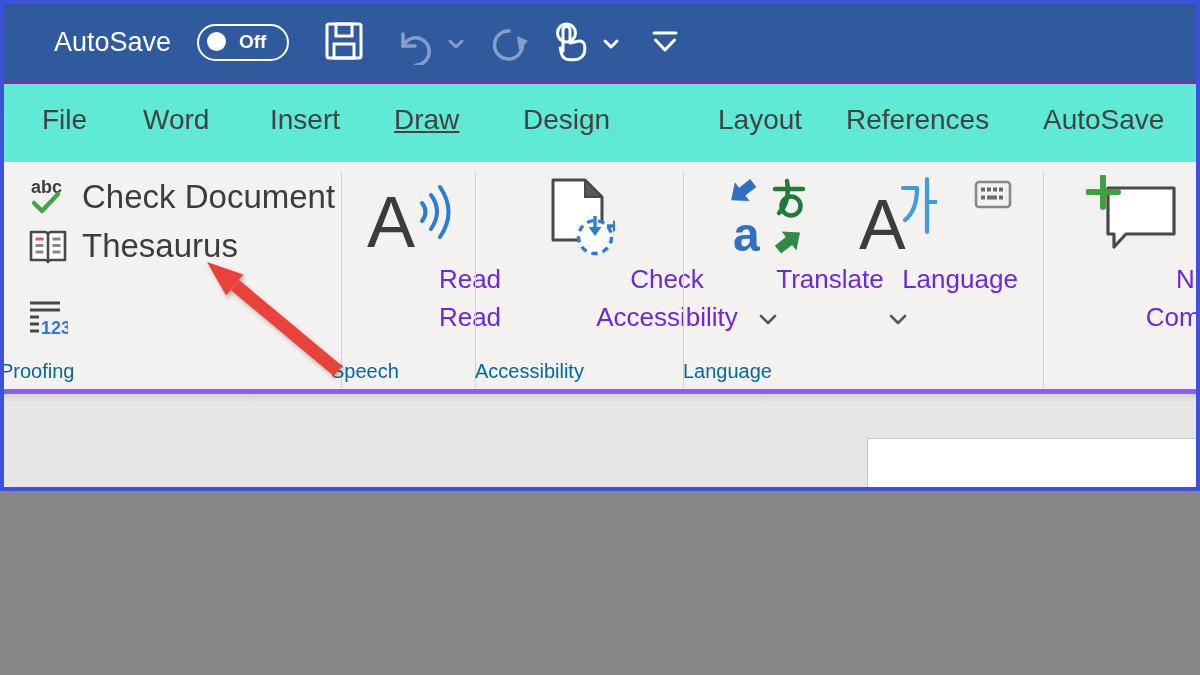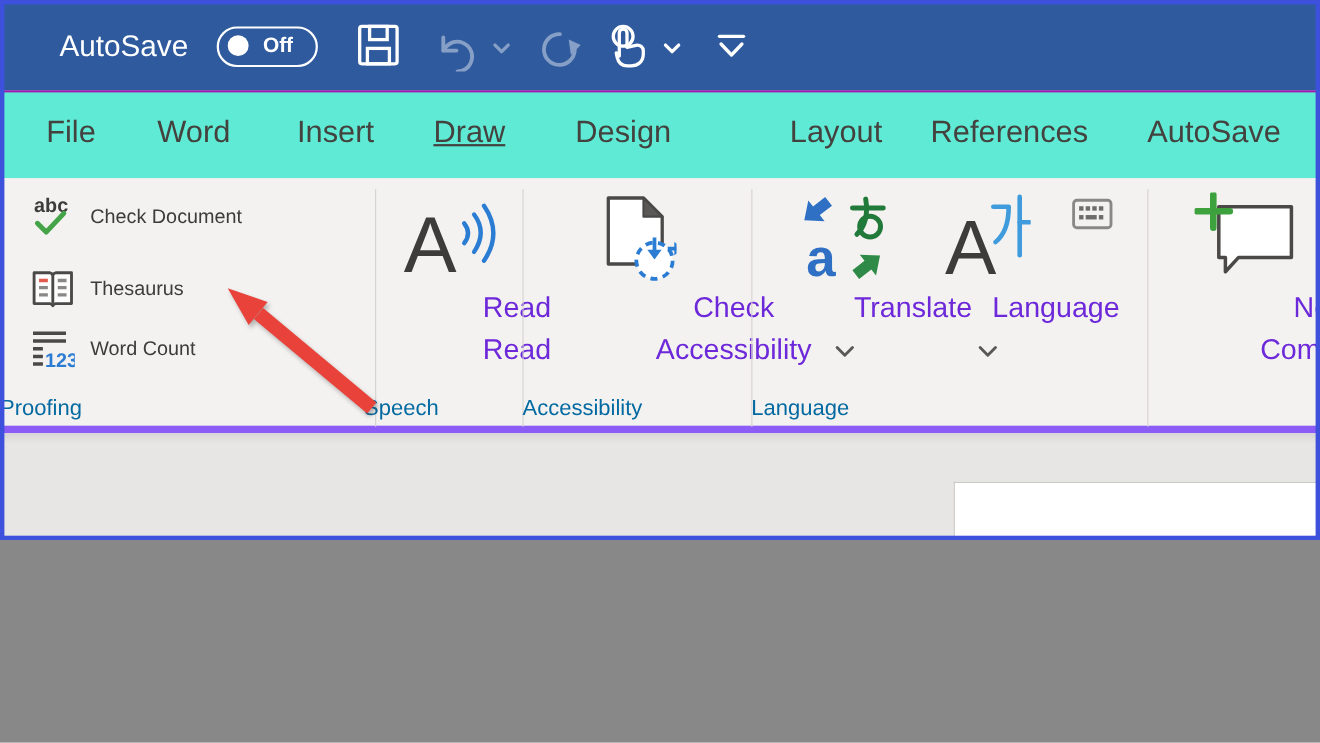--- a/index.html
+++ b/index.html
@@ -21,27 +21,27 @@
   .qat-btn { position:absolute; background:none; border:none; cursor:pointer; padding:0; }
   .dim { opacity:.42; }
 
   
   .tabrow { position:absolute; top:82px; left:0; width:100%; height:80px;
     background:#5eead4; border-top:2px solid #a21caf; }
   .tab { position:absolute; top:20px; font-size:28px; color:#44423f; white-space:nowrap; cursor:pointer; }
 
   
   .ribbon { position:absolute; top:162px; left:0; width:100%; height:232px;
-    background:#f3f2f1; border-bottom:7px solid #8b5cf6; }
+    background:#f3f2f1; border-bottom:5px solid #8b5cf6; }
   .group-divider { position:absolute; top:10px; height:216px; width:1px; background:#d4d2d0; }
   .group-label { position:absolute; top:198px; font-size:20px; color:#0369a1; text-align:left; white-space:nowrap; }
 
   .small-btn { position:absolute; left:26px; height:46px; display:flex; align-items:center; gap:14px;
     background:none; border:none; cursor:pointer; padding:0; }
-  .small-btn .lbl { font-size:18px; color:#3d3c3b; white-space:nowrap; }
+  .small-btn .lbl { font-size:33px; color:#3d3c3b; white-space:nowrap; }
 
   .big-btn { position:absolute; top:6px; height:210px; background:none; border:none; cursor:pointer; padding:0; }
   .big-btn .icon-slot { position:absolute; top:7px; left:0; width:100%; height:86px;
     display:flex; justify-content:center; }
   .big-btn .line { position:absolute; width:100%; text-align:center; font-size:26px; color:#6d28d9; white-space:nowrap; }
   .big-btn .line1 { top:96px; }
   .big-btn .line2 { top:134px; }
   .big-btn .dd { position:absolute; top:146px; left:50%; transform:translateX(-50%); }
 
   .kbd-icon { position:absolute; left:974px; top:17px; }
@@ -135,38 +135,37 @@
   <div class="ribbon">
 
     <button class="small-btn" style="top:12px;">
       <svg width="42" height="42" viewBox="0 0 42 42">
         <text x="5" y="17" font-size="18" font-weight="bold" fill="#3d3c3b">abc</text>
         <path d="M8 27 l8 8 16 -17" fill="none" stroke="#45a348" stroke-width="4.5" stroke-linecap="round" stroke-linejoin="round"></path>
       </svg>
       <span class="lbl">Check Document</span>
     </button>
 
-    <button class="small-btn" style="top:61px;margin-top:16px;">
+    <button class="small-btn" style="top:61px;">
       <svg width="42" height="42" viewBox="0 0 42 42">
         <path d="M5 7 H19.5 q1.8 .3 2.5 2 q.7 -1.7 2.5 -2 H39 V35 H24.5 q-1.8 .3 -2.5 2 q-.7 -1.7 -2.5 -2 H5 Z" fill="#fdfdfd" stroke="#4a4948" stroke-width="2.6" stroke-linejoin="round"></path>
         <path d="M22 9 V35" stroke="#4a4948" stroke-width="2.6"></path>
         <path d="M9.5 14 h8" stroke="#e25a4e" stroke-width="3"></path>
         <path d="M9.5 20.5 h8 M9.5 27 h8" stroke="#8a8886" stroke-width="3"></path>
         <path d="M26.5 14 h8 M26.5 20.5 h8 M26.5 27 h8" stroke="#8a8886" stroke-width="3"></path>
       </svg>
       <span class="lbl">Thesaurus</span>
     </button>
 
     <button class="small-btn" style="top:132px;">
       <svg width="42" height="42" viewBox="0 0 42 42">
         <path d="M4 7 h30 M4 14 h30" stroke="#4a4948" stroke-width="3.2"></path>
         <path d="M4 21 h9 M4 28 h9 M4 35 h9" stroke="#4a4948" stroke-width="3.2"></path>
         <text x="15" y="38" font-size="18" font-weight="bold" fill="#2b7cd3">123</text>
       </svg>
-      <span class="lbl">Word Count</span>
     </button>
 
     <div class="group-label" style="left:0; width:341px;">Proofing</div>
     <div class="group-divider" style="left:341px;"></div>
 
     <button class="big-btn" style="left:346px; width:124px;">
       <span class="icon-slot">
         <svg width="86" height="86" viewBox="0 0 86 86">
           <text x="2" y="72" font-size="72" fill="#3d3c3b">A</text>
           <path d="M57 28 q7 9 0 18" fill="none" stroke="#2b7cd3" stroke-width="4" stroke-linecap="round"></path>

